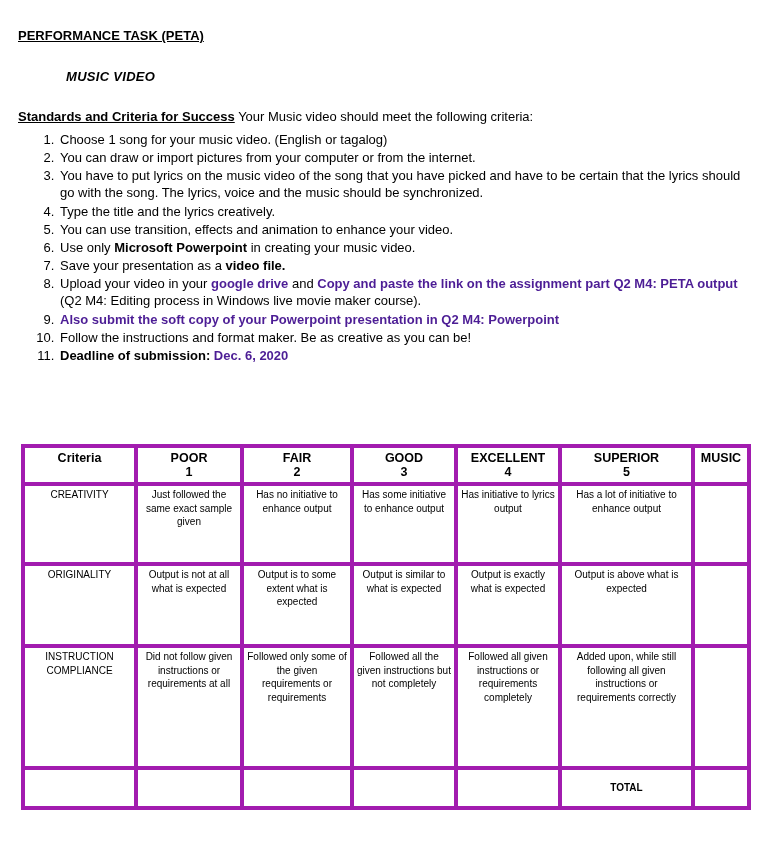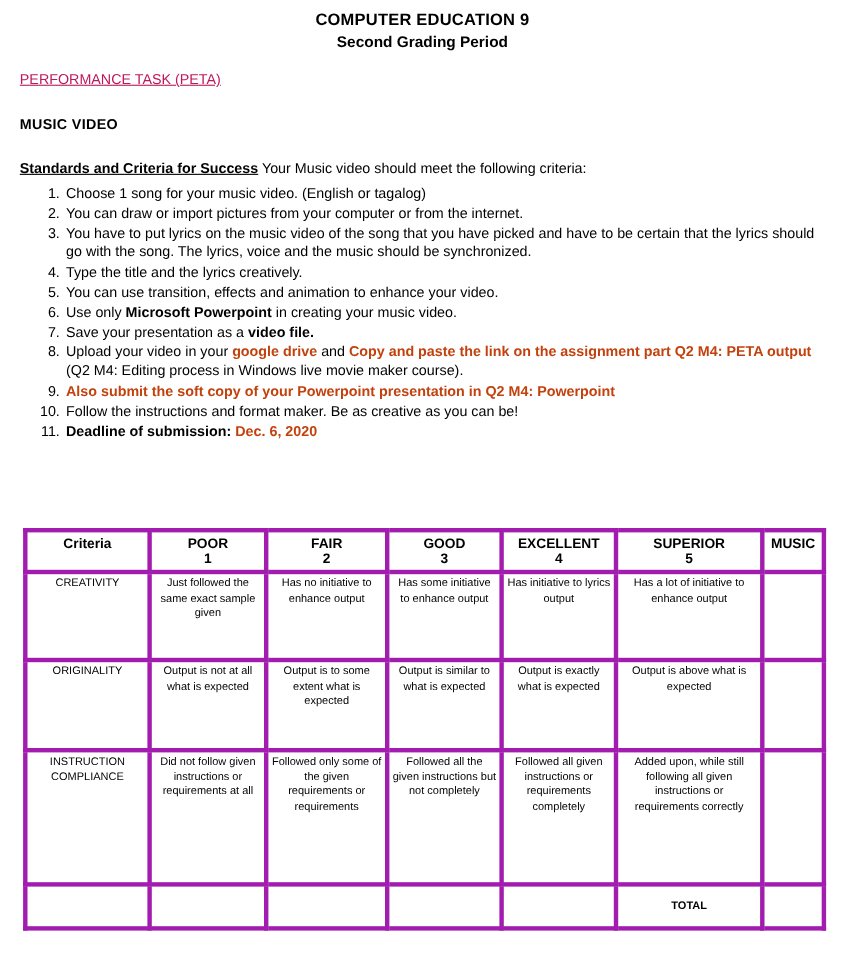--- a/index.html
+++ b/index.html
@@ -12,50 +12,52 @@
     padding: 10px 16px 0 16px;
     overflow: hidden;
     position: relative;
   }
   .title-block { text-align: center; }
   .doc-title { font-size: 15px; font-weight: 700; letter-spacing: 0.2px; }
   .doc-subtitle { font-size: 14px; font-weight: 700; margin-top: 3px; }
 
   .peta-heading {
     margin-top: 18px;
-    color: #be185d;
-    font-weight: 400;
+    color: #000000;
+    font-weight: 700;
     font-size: 13px;
     text-decoration: underline;
     padding-left: 2px;
   }
   .mv-heading {
     margin-top: 26px;
     font-weight: 700;
+    font-style: italic;
     font-size: 13px;
     padding-left: 2px;
     letter-spacing: 0.3px;
+    margin-left: 48px;
   }
   .standards-line {
     margin-top: 25px;
     font-size: 13px;
     padding-left: 2px;
   }
   .standards-label { font-weight: 700; text-decoration: underline; }
 
   ol.criteria-list {
     margin: 7px 0 0 0;
     padding-left: 42px;
     font-size: 13px;
     line-height: 1.32;
   }
   ol.criteria-list li { margin-bottom: 1px; padding-left: 2px; }
 
   .seg.bold { font-weight: 700; }
-  .seg.red { color: #c2410c; }
+  .seg.red { color: #4c1d95; }
 
   table.rubric-table {
     border-collapse: collapse;
     margin: 80px 0 0 5px;
     width: 726px;
     table-layout: fixed;
   }
   table.rubric-table th,
   table.rubric-table td {
     border: 4px solid #a21caf;
@@ -88,24 +90,20 @@
     font-weight: 700;
     font-size: 12.5px;
     text-align: center;
   }
 </style>
 </head>
 <body>
 
 <div class="page">
 
-  <div class="title-block">
-    <div class="doc-title">COMPUTER EDUCATION 9</div>
-    <div class="doc-subtitle">Second Grading Period</div>
-  </div>
 
   <div class="peta-heading">PERFORMANCE TASK (PETA)</div>
 
   <div class="mv-heading">MUSIC VIDEO</div>
 
   <div class="standards-line"><span class="standards-label">Standards and Criteria for Success</span><span> Your Music video should meet the following criteria:</span></div>
 
   <ol class="criteria-list">
     <li><span class="seg">Choose 1 song for your music video. (English or tagalog)</span></li>
     <li><span class="seg">You can draw or import pictures from your computer or from the internet.</span></li>

